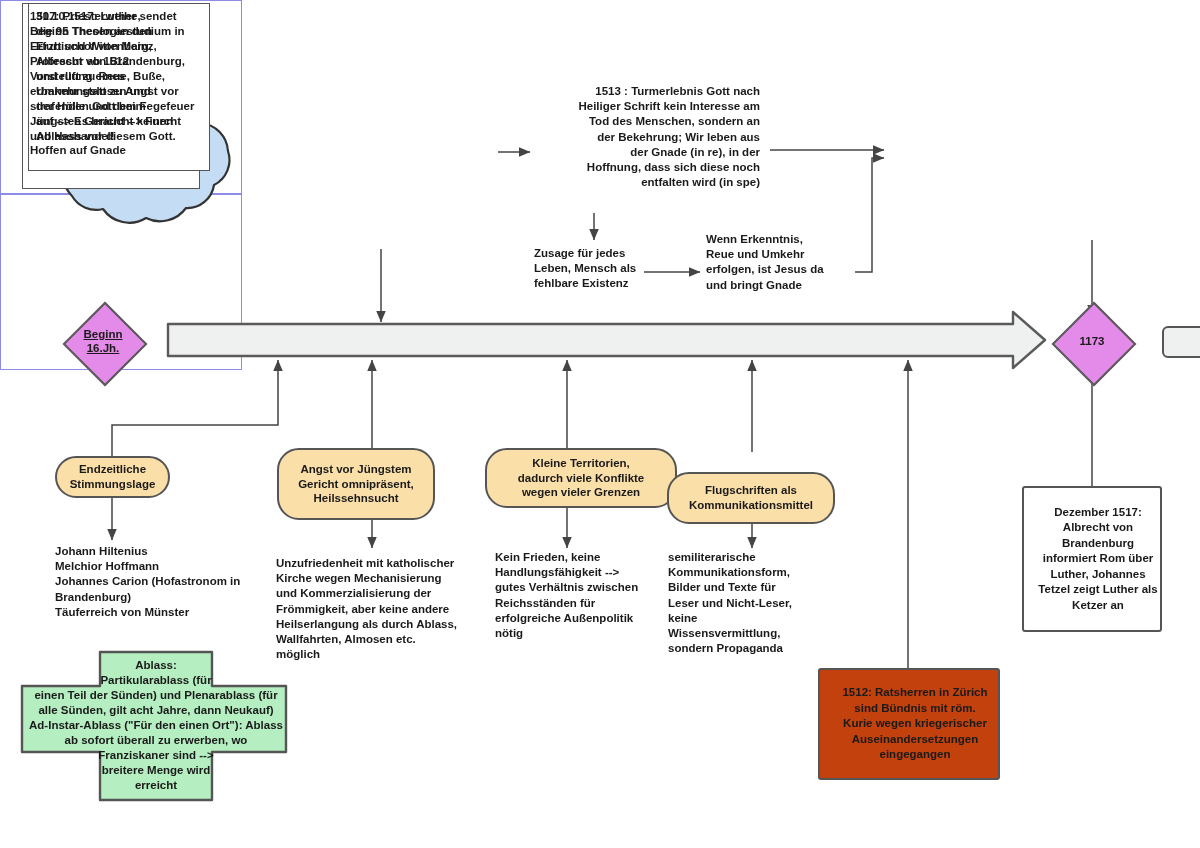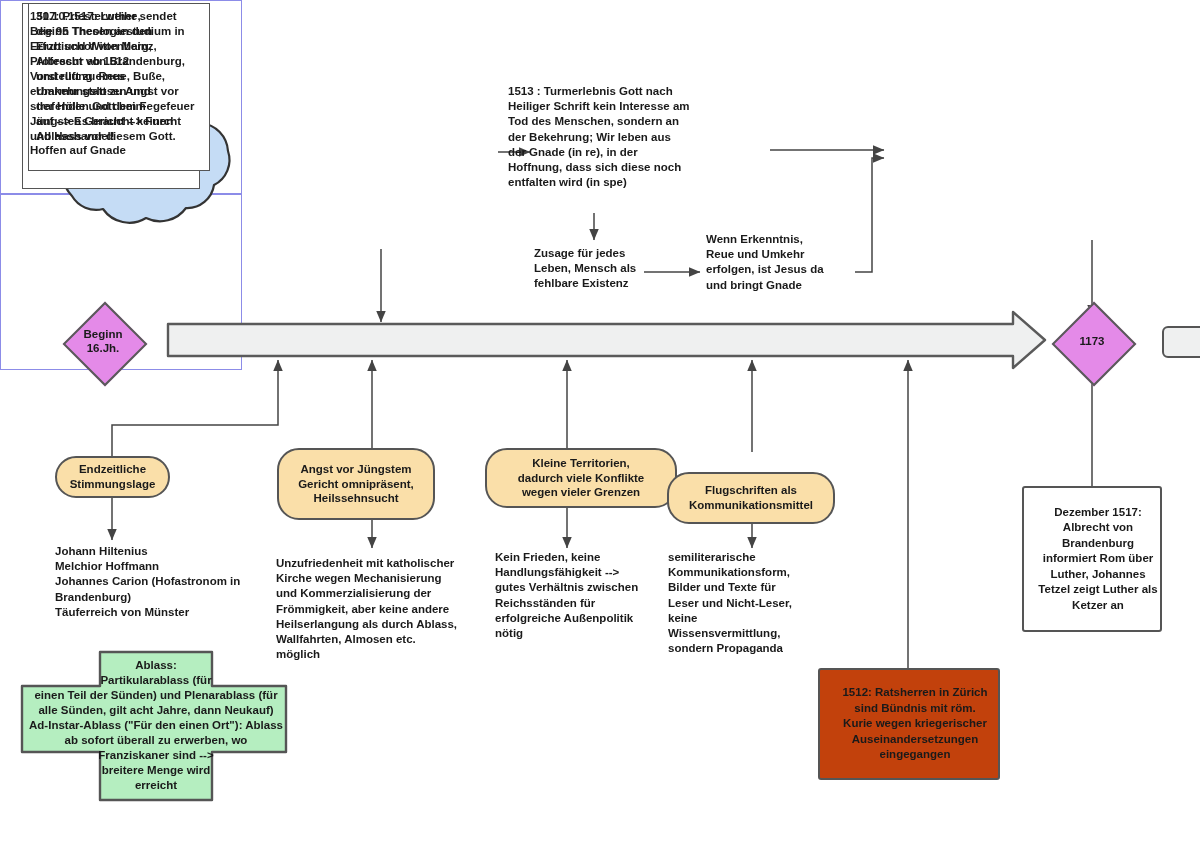--- a/index.html
+++ b/index.html
@@ -162,39 +162,39 @@
 die 95 Thesen an den
 Erzbischof von Mainz,
 Albrecht von Brandenburg,
 und ruft zu Reue, Buße,
 Umkehr statt zu Angst vor
 der Hölle und dem Fegefeuer
 auf --&gt;  Es braucht keinen
 Ablasshandel!</div>
   </div>
 
-  <div class="plain left" style="left:508px;top:84px;width:240px;">1513 : Turmerlebnis Gott nach
+  <div class="plain left" style="left:520px;top:84px;width:240px;text-align:right;">1513 : Turmerlebnis Gott nach
 Heiliger Schrift kein Interesse am
 Tod des Menschen, sondern an
 der Bekehrung; Wir leben aus
 der Gnade (in re), in der
 Hoffnung, dass sich diese noch
 entfalten wird (in spe)</div>
 
   <div class="plain left" style="left:534px;top:246px;width:140px;">Zusage für jedes
 Leben, Mensch als
 fehlbare Existenz</div>
 
   <div class="plain left" style="left:706px;top:232px;width:160px;">Wenn Erkenntnis,
 Reue und Umkehr
 erfolgen, ist Jesus da
 und bringt Gnade</div>
 
   <div class="diamond" style="left:75px;top:314px;width:56px;height:56px;"></div>
-  <div class="diamond-label" style="left:63px;top:320px;width:80px;height:44px;">Beginn
+  <div class="diamond-label" style="left:63px;top:320px;width:80px;height:44px;text-decoration:underline;">Beginn
 16.Jh.</div>
 
   <div class="diamond" style="left:1064px;top:314px;width:56px;height:56px;"></div>
   <div class="diamond-label" style="left:1052px;top:328px;width:80px;height:28px;">1173</div>
 
   <div class="rect stub" style="left:1162px;top:326px;width:48px;height:32px;border-radius:6px;"></div>
 
   <div class="pill" style="left:55px;top:456px;width:115px;height:42px;">
     <div class="txt">Endzeitliche
 Stimmungslage</div>

